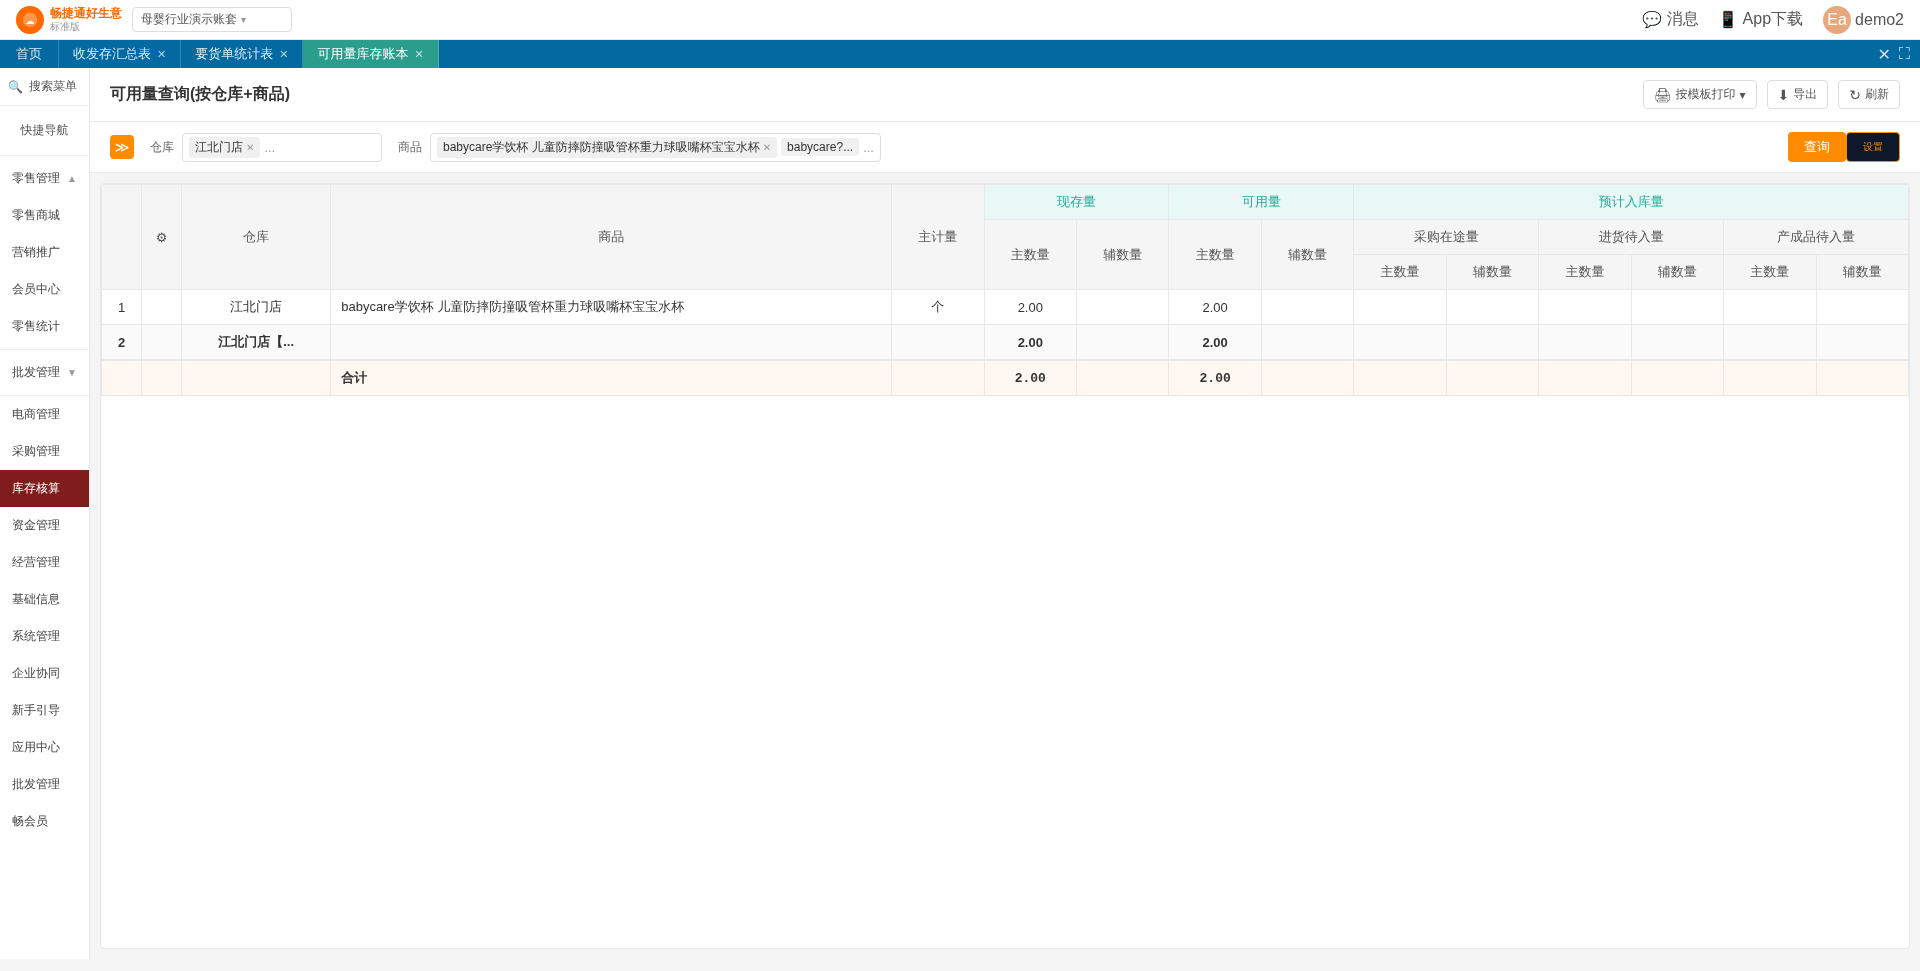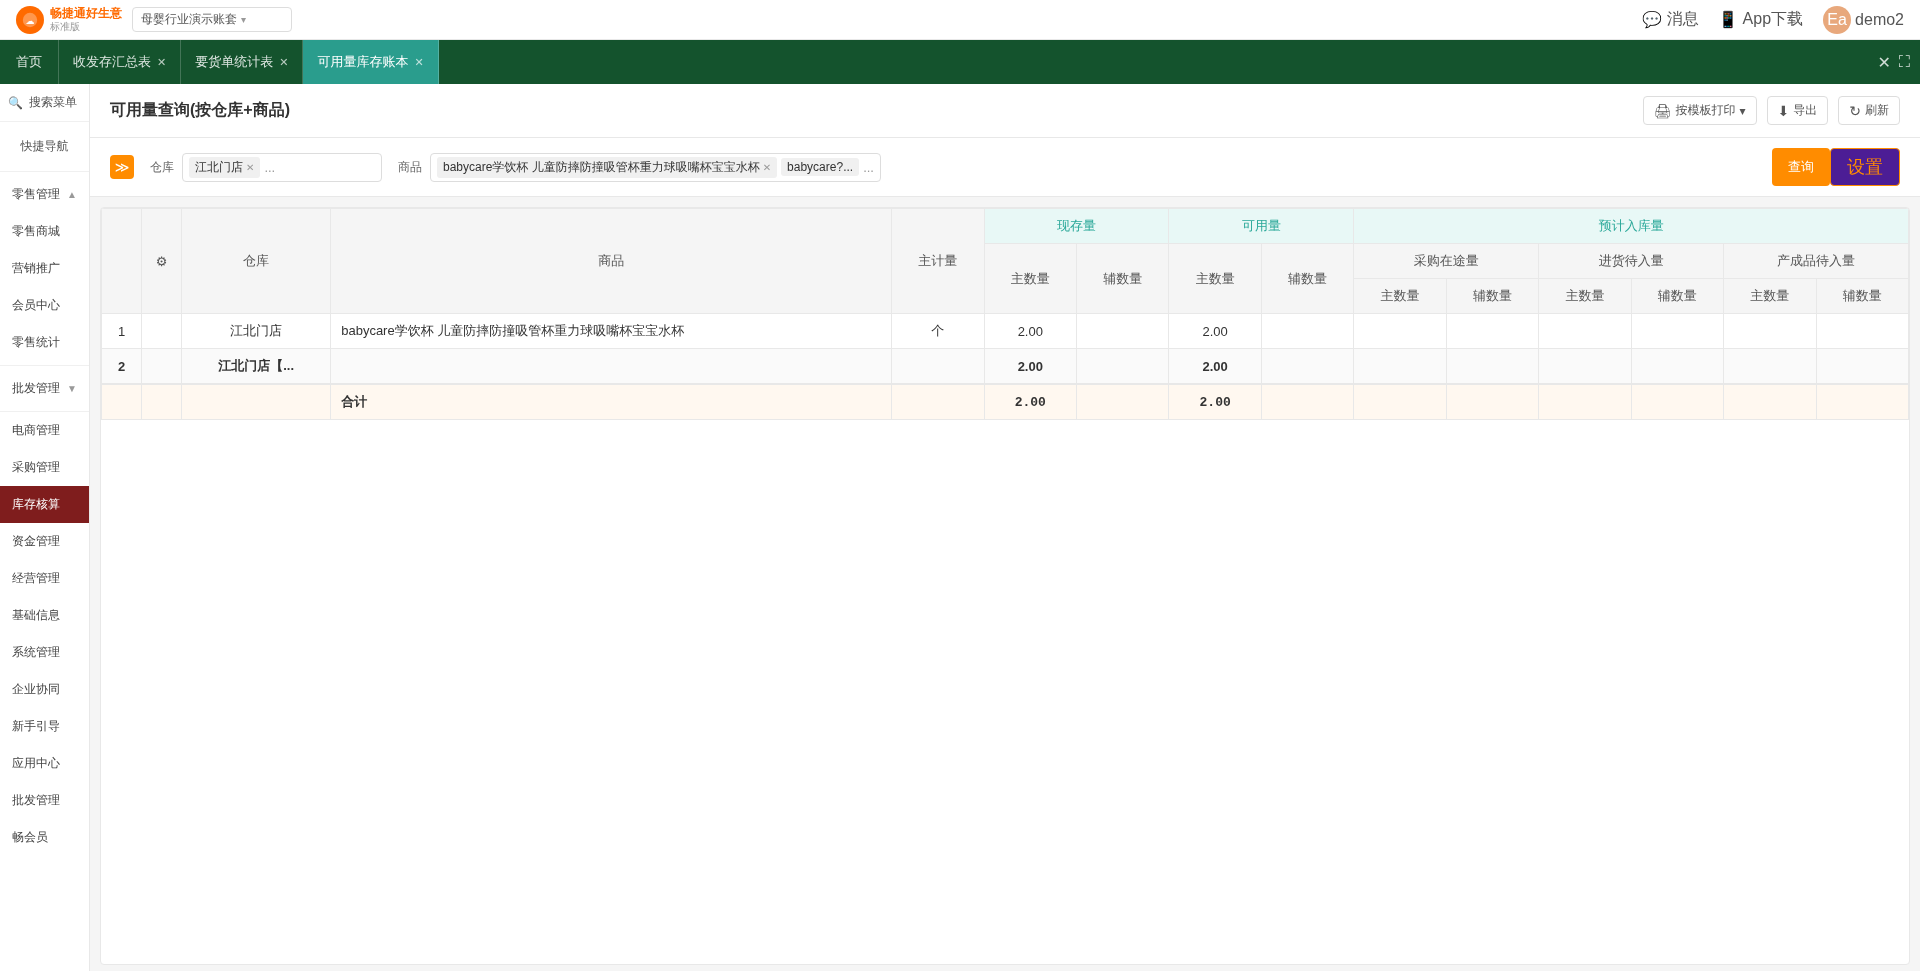--- a/index.html
+++ b/index.html
@@ -25,22 +25,22 @@
     .brand-sub { font-size: 10px; color: #999; }
     .tenant-select { display: flex; align-items: center; gap: 4px; border: 1px solid #ddd; border-radius: 4px; padding: 3px 8px; cursor: pointer; font-size: 12px; color: #555; background: #fff; min-width: 160px; }
     .tenant-select .chevron { color: #999; font-size: 10px; }
     .top-bar-right { display: flex; align-items: center; gap: 20px; }
     .top-bar-action { display: flex; align-items: center; gap: 4px; cursor: pointer; color: #555; font-size: 12px; }
     .top-bar-action span { font-size: 16px; }
     .user-avatar { width: 28px; height: 28px; border-radius: 50%; background: #e8a87c; overflow: hidden; display: flex; align-items: center; justify-content: center; font-size: 11px; color: #fff; }
 
     
     .tab-bar {
-      height: 44px;
-      background: #14532d;
+      height: 28px;
+      background: #0369a1;
       display: flex;
       align-items: stretch;
       padding-left: 0;
     }
     .tab-item {
       display: flex;
       align-items: center;
       padding: 0 14px;
       cursor: pointer;
       font-size: 13px;
@@ -171,22 +171,22 @@
       font-size: 12px; color: #333;
     }
     .filter-tag .remove { cursor: pointer; color: #999; font-size: 10px; }
     .filter-more { color: #999; cursor: pointer; font-size: 13px; }
     .filter-buttons { margin-left: auto; display: flex; }
     .btn-query {
       background: #ff8c00; color: #fff; border: none; border-radius: 4px;
       padding: 6px 16px; cursor: pointer; font-size: 13px;
     }
     .btn-settings {
-      background: #4c1d95; color: #ff8c00; border: 1px solid #ff8c00; border-radius: 4px;
-      padding: 6px 16px; cursor: pointer; font-size: 18px;
+      background: #0f172a; color: #ff8c00; border: 1px solid #ff8c00; border-radius: 4px;
+      padding: 6px 16px; cursor: pointer; font-size: 10px;
     }
 
     
     .table-container {
       flex: 1;
       background: #fff;
       margin: 10px;
       border-radius: 4px;
       overflow: auto;
       border: 1px solid #e8e8e8;

